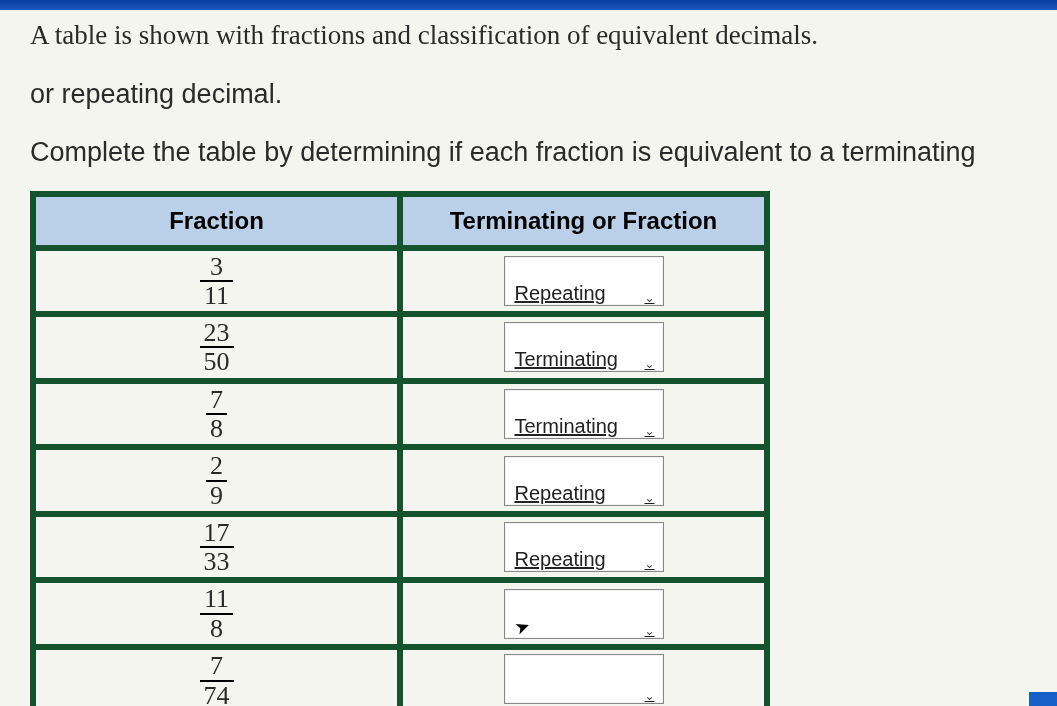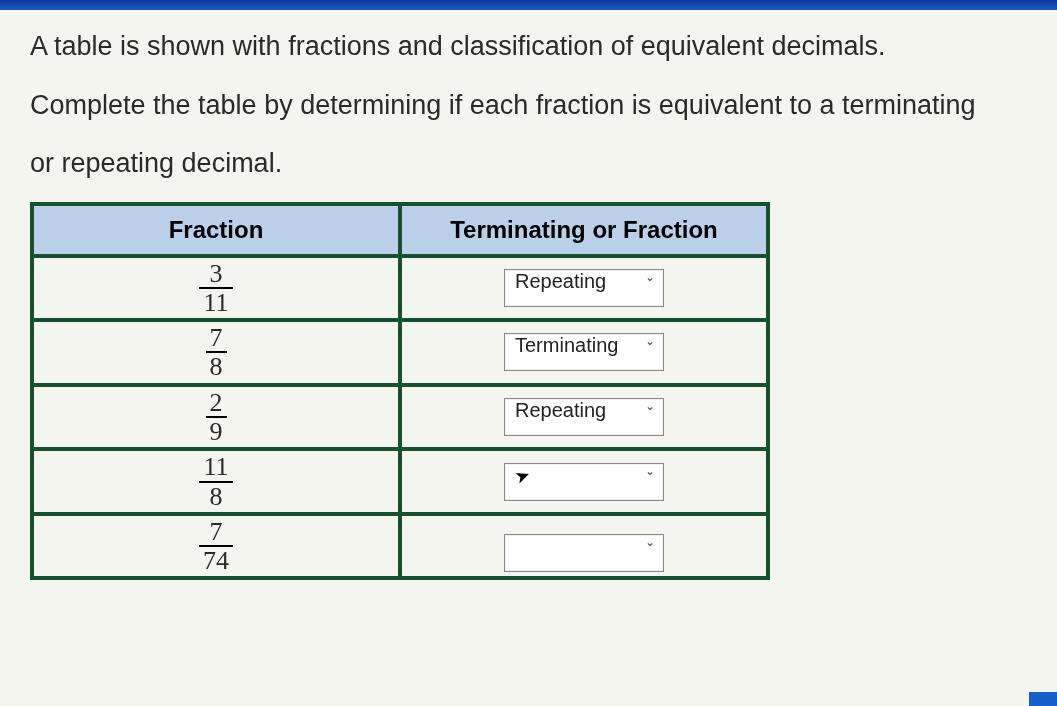--- a/index.html
+++ b/index.html
@@ -20,29 +20,30 @@
     padding: 0 20px 10px 30px;
     color: #2a2a2a;
   }
   .line {
     font-size: 27px;
     line-height: 1.5;
     margin: 4px 0 18px 0;
   }
   .line1 {
     margin-top: 0;
-    padding-top: 16px;
+    padding-top: 5px;
+    font-family: Liberation Serif, serif;
   }
   .tbl {
     border-collapse: collapse;
     width: 740px;
     margin-top: 8px;
   }
   .tbl th, .tbl td {
-    border: 4px solid #14532d;
+    border: 6px solid #14532d;
     vertical-align: middle;
   }
   .tbl th {
     background: #b9d0e8;
     font-weight: bold;
     font-size: 24px;
     padding: 10px 6px;
     text-align: center;
     color: #000;
   }
@@ -68,31 +69,32 @@
     display: block;
     border-bottom: 2px solid #000;
     padding: 0 4px;
   }
   .frac .den {
     display: block;
     padding: 0 4px;
   }
   .dd {
     display: inline-flex;
-    align-items: flex-start;
+    align-items: flex-end;
     justify-content: space-between;
     min-width: 160px;
-    height: 38px;
+    height: 50px;
     border: 1px solid #888;
     background: #fff;
     font-size: 20px;
     padding: 0 8px 0 10px;
     color: #222;
     box-shadow: 0 0 0 1px rgba(0,0,0,0.05) inset;
     cursor: pointer;
+    text-decoration: underline;
   }
   .dd .caret {
     font-size: 12px;
     color: #444;
     margin-left: 6px;
   }
   .dd.empty {
     min-width: 160px;
   }
   .cursor-glyph {
@@ -111,22 +113,22 @@
     background: #1660c9;
   }
 </style>
 </head>
 <body>
 
 <div class="topbar"></div>
 
 <div class="content">
   <p class="line line1">A table is shown with fractions and classification of equivalent decimals.</p>
+  <p class="line">or repeating decimal.</p>
   <p class="line">Complete the table by determining if each fraction is equivalent to a terminating</p>
-  <p class="line">or repeating decimal.</p>
 
   <table class="tbl">
     <thead>
       <tr>
         <th>Fraction</th>
         <th>Terminating or Fraction</th>
       </tr>
     </thead>
     <tbody>
       <tr class="tight-row">
@@ -139,36 +141,64 @@
         <td class="acell">
           <span class="dd">
             <span>Repeating</span>
             <span class="caret">⌄</span>
           </span>
         </td>
       </tr>
       <tr class="tight-row">
         <td class="fcell">
           <span class="frac">
+            <span class="num">23</span>
+            <span class="den">50</span>
+          </span>
+        </td>
+        <td class="acell">
+          <span class="dd">
+            <span>Terminating</span>
+            <span class="caret">⌄</span>
+          </span>
+        </td>
+      </tr>
+      <tr class="tight-row">
+        <td class="fcell">
+          <span class="frac">
             <span class="num">7</span>
             <span class="den">8</span>
           </span>
         </td>
         <td class="acell">
           <span class="dd">
             <span>Terminating</span>
             <span class="caret">⌄</span>
           </span>
         </td>
       </tr>
       <tr class="tight-row">
         <td class="fcell">
           <span class="frac">
             <span class="num">2</span>
             <span class="den">9</span>
+          </span>
+        </td>
+        <td class="acell">
+          <span class="dd">
+            <span>Repeating</span>
+            <span class="caret">⌄</span>
+          </span>
+        </td>
+      </tr>
+      <tr class="tight-row">
+        <td class="fcell">
+          <span class="frac">
+            <span class="num">17</span>
+            <span class="den">33</span>
           </span>
         </td>
         <td class="acell">
           <span class="dd">
             <span>Repeating</span>
             <span class="caret">⌄</span>
           </span>
         </td>
       </tr>
       <tr class="tight-row">

